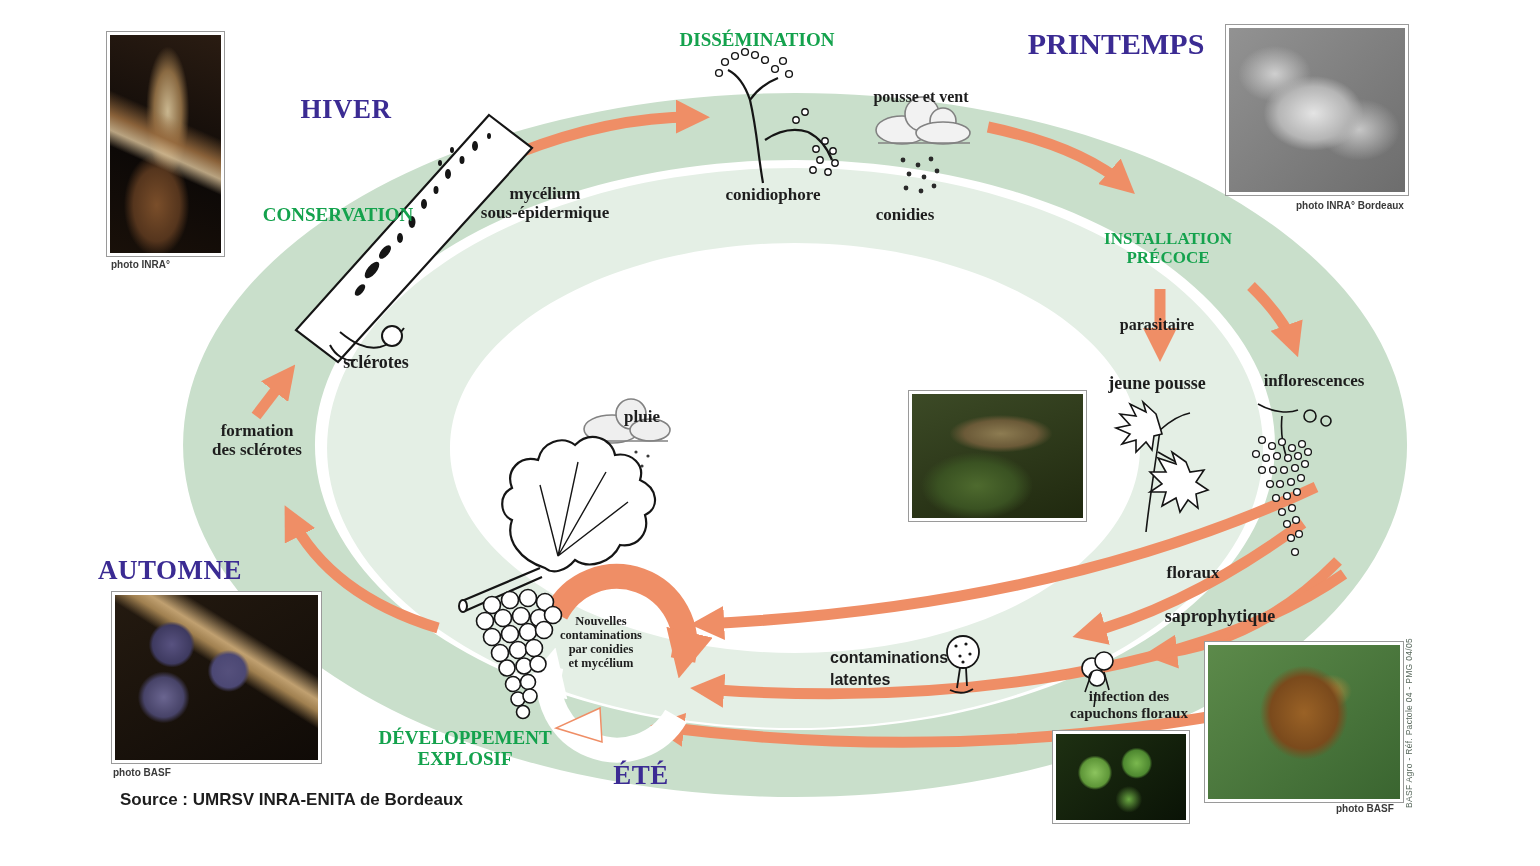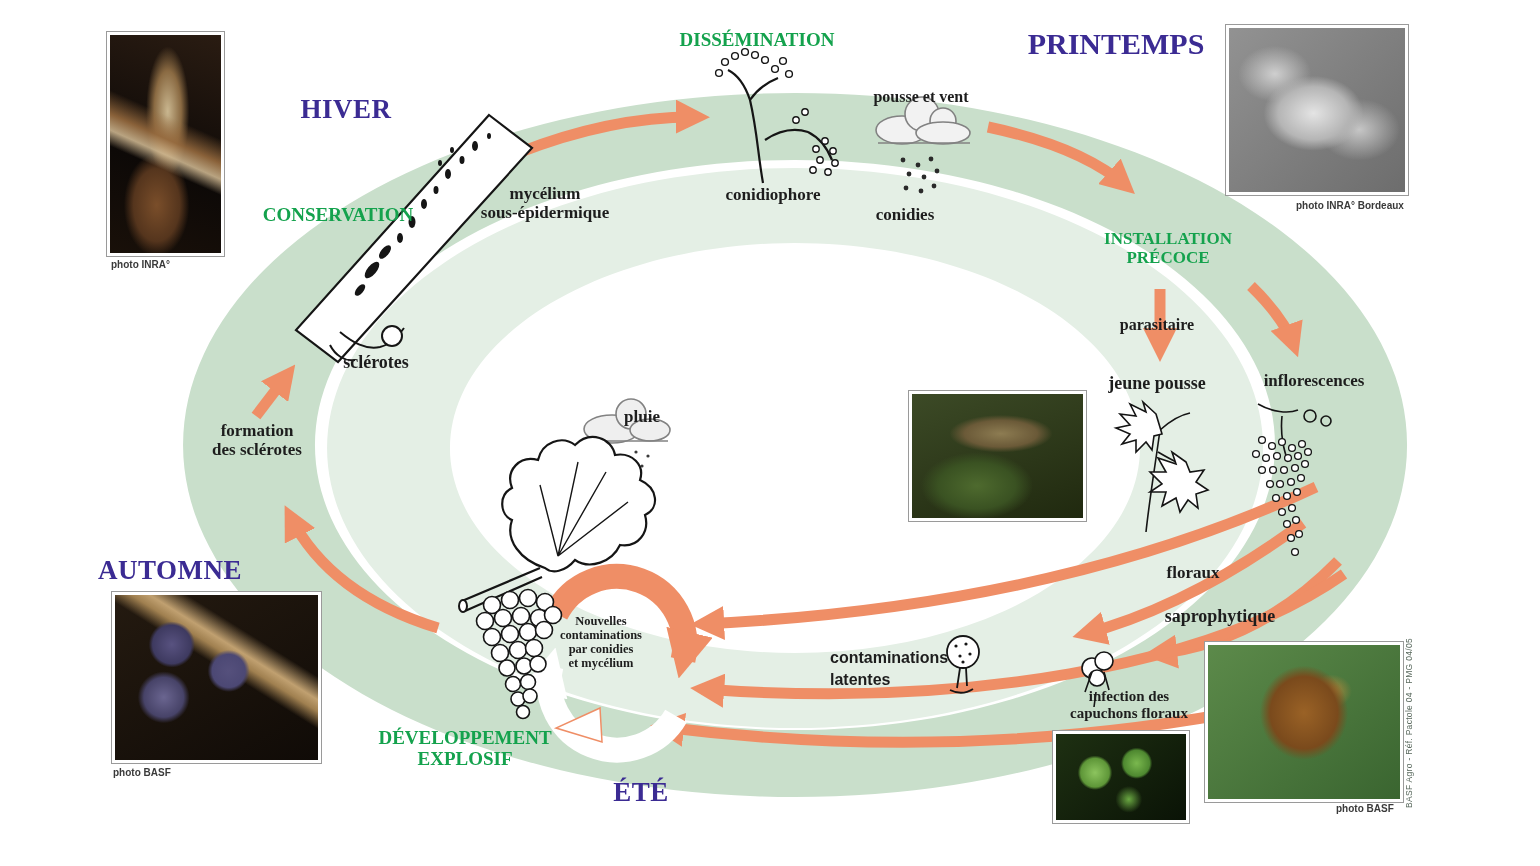--- a/index.html
+++ b/index.html
@@ -309,21 +309,21 @@
   <div class="photo photo-grapes-dark" style="left:112px;top:592px;width:209px;height:171px;"></div>
   <div class="caption" style="left:113px;top:767px;">photo BASF</div>
 
   <div class="photo photo-green-grapes" style="left:1053px;top:731px;width:136px;height:92px;"></div>
 
   <div class="photo photo-leaf" style="left:1205px;top:642px;width:198px;height:160px;"></div>
   <div class="caption" style="left:1336px;top:803px;">photo BASF</div>
 
   <div class="lbl ctr purple season" style="left:346px;top:95px;">HIVER</div>
   <div class="lbl ctr purple season-big" style="left:1116px;top:27px;text-align:center;">PRINTEMPS</div>
-  <div class="lbl ctr purple season" style="left:641px;top:778px;">ÉTÉ</div>
+  <div class="lbl ctr purple season" style="left:641px;top:761px;">ÉTÉ</div>
   <div class="lbl ctr purple season" style="left:170px;top:556px;">AUTOMNE</div>
 
   <div class="lbl ctr green stage" style="left:757px;top:30px;">DISSÉMINATION</div>
   <div class="lbl ctr green stage" style="left:338px;top:205px;">CONSERVATION</div>
   <div class="lbl ctr green stage-sm" style="left:1168px;top:230px;">
     <div>INSTALLATION</div>
     <div>PRÉCOCE</div>
   </div>
   <div class="lbl ctr black plain" style="left:545px;top:185px;">
     <div>mycélium</div>
@@ -356,15 +356,16 @@
     <div>des sclérotes</div>
   </div>
   <div class="lbl ctr black plain" style="left:642px;top:408px;">pluie</div>
   <div class="lbl ctr black nouv" style="left:601px;top:614px;">
     <div>Nouvelles</div>
     <div>contaminations</div>
     <div>par conidies</div>
     <div>et mycélium</div>
   </div>
 
+  <div class="lbl black src" style="left:120px;top:791px;">Source : UMRSV INRA-ENITA de Bordeaux</div>
   <div class="vcredit">BASF Agro - Réf. Pactole 04 - PMG 04/05</div>
 
 </div>
 
 </body></html>

